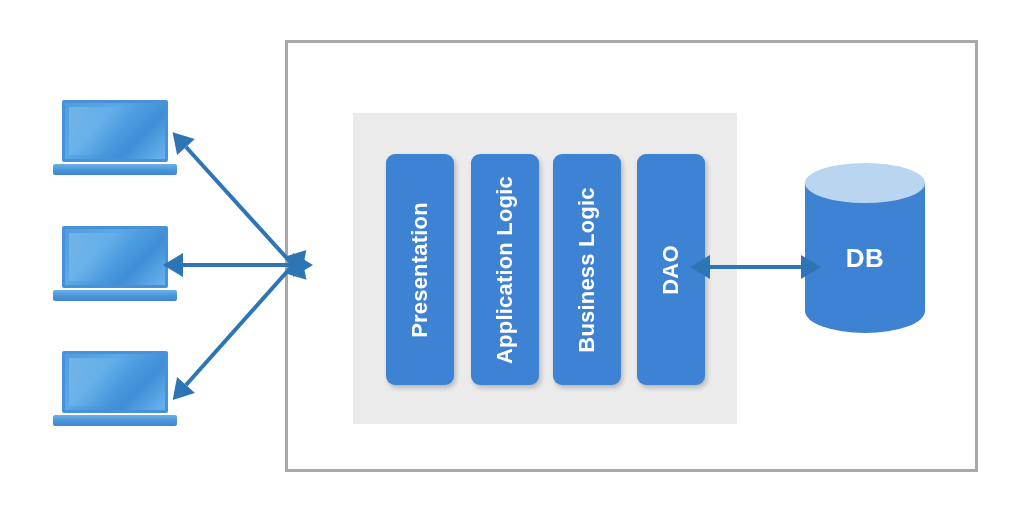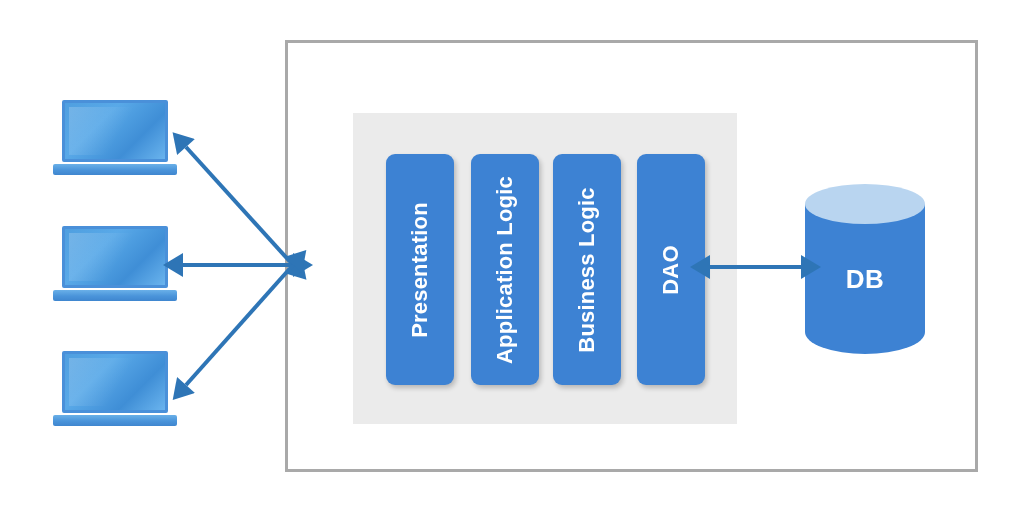--- a/index.html
+++ b/index.html
@@ -69,21 +69,21 @@
     letter-spacing:.2px;
   }
   #layer-0{left:386px;}
   #layer-1{left:471px;}
   #layer-2{left:553px;}
   #layer-3{left:637px;}
 
   
   #db{
     position:absolute;
-    left:805px;top:184px;width:126px;height:190px;
+    left:805px;top:163px;width:126px;height:190px;
   }
   #db .body{
     position:absolute;left:0;top:20px;width:120px;height:150px;
     background:#3d82d3;
     border-bottom-left-radius:60px 22px;
     border-bottom-right-radius:60px 22px;
   }
   #db .top{
     position:absolute;left:0;top:0;width:120px;height:40px;
     background:#b9d5f0;

